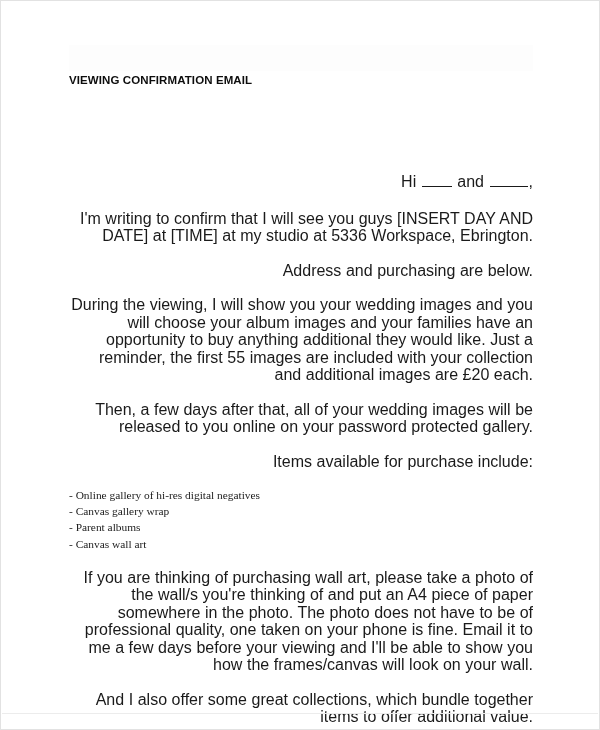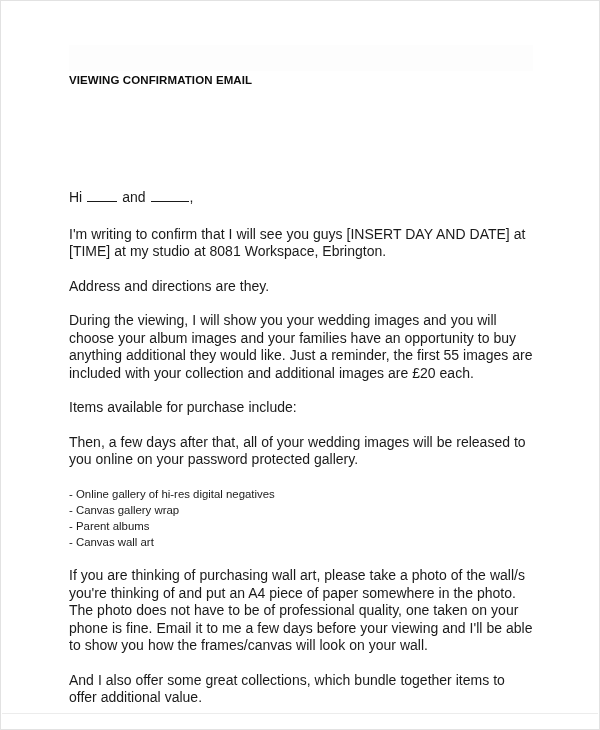--- a/index.html
+++ b/index.html
@@ -46,43 +46,44 @@
     color: #0d0d0d;
     letter-spacing: 0.1px;
     line-height: 14px;
     margin: 0;
     padding-top: 2px;
   }
   .gap-after-title {
     height: 86px;
   }
   .para {
-    font-size: 14px;
+    font-size: 16px;
     line-height: 17.5px;
     color: #1a1a1a;
-    margin: 16px 0 17px 0;
-    text-align: left;
+    margin: 0 0 17px 0;
+    text-align: right;
     word-spacing: 0.1px;
   }
   .greeting {
     margin-bottom: 19px;
   }
   .blank-line {
     display: inline-block;
     border-bottom: 1px solid #1a1a1a;
     vertical-align: baseline;
     height: 11px;
     margin: 0 1px;
   }
   .blank-sm { width: 30px; }
   .blank-md { width: 38px; }
   .bullet-list {
     margin: 0 0 17px 0;
     padding: 0;
     list-style: none;
+    font-family: Liberation Serif, serif;
   }
   .bullet-item {
     font-size: 11.4px;
     line-height: 16.2px;
     color: #1a1a1a;
     margin: 0;
     padding: 0;
   }
   .footer-rule {
     position: absolute;
@@ -107,31 +108,31 @@
 
       <div class="gap-after-title"></div>
 
       <p class="para greeting">
         <span>Hi</span>
         <span class="blank-line blank-sm"></span>
         <span>and</span>
         <span class="blank-line blank-md"></span><span>,</span>
       </p>
 
-      <p class="para">I'm writing to confirm that I will see you guys [INSERT DAY AND DATE] at [TIME] at my studio at 8081 Workspace, Ebrington.</p>
+      <p class="para">I'm writing to confirm that I will see you guys [INSERT DAY AND DATE] at [TIME] at my studio at 5336 Workspace, Ebrington.</p>
 
-      <p class="para">Address and directions are they.</p>
+      <p class="para">Address and purchasing are below.</p>
 
 
 
       <p class="para">During the viewing, I will show you your wedding images and you will choose your album images and your families have an opportunity to buy anything additional they would like. Just a reminder, the first 55 images are included with your collection and additional images are £20 each.</p>
 
+      <p class="para">Then, a few days after that, all of your wedding images will be released to you online on your password protected gallery.</p>
+
       <p class="para">Items available for purchase include:</p>
-
-      <p class="para">Then, a few days after that, all of your wedding images will be released to you online on your password protected gallery.</p>
 
       <ul class="bullet-list">
         <li class="bullet-item">- Online gallery of hi-res digital negatives</li>
         <li class="bullet-item">- Canvas gallery wrap</li>
         <li class="bullet-item">- Parent albums</li>
         <li class="bullet-item">- Canvas wall art</li>
       </ul>
 
       <p class="para">If you are thinking of purchasing wall art, please take a photo of the wall/s you're thinking of and put an A4 piece of paper somewhere in the photo. The photo does not have to be of professional quality, one taken on your phone is fine. Email it to me a few days before your viewing and I'll be able to show you how the frames/canvas will look on your wall.</p>
 

